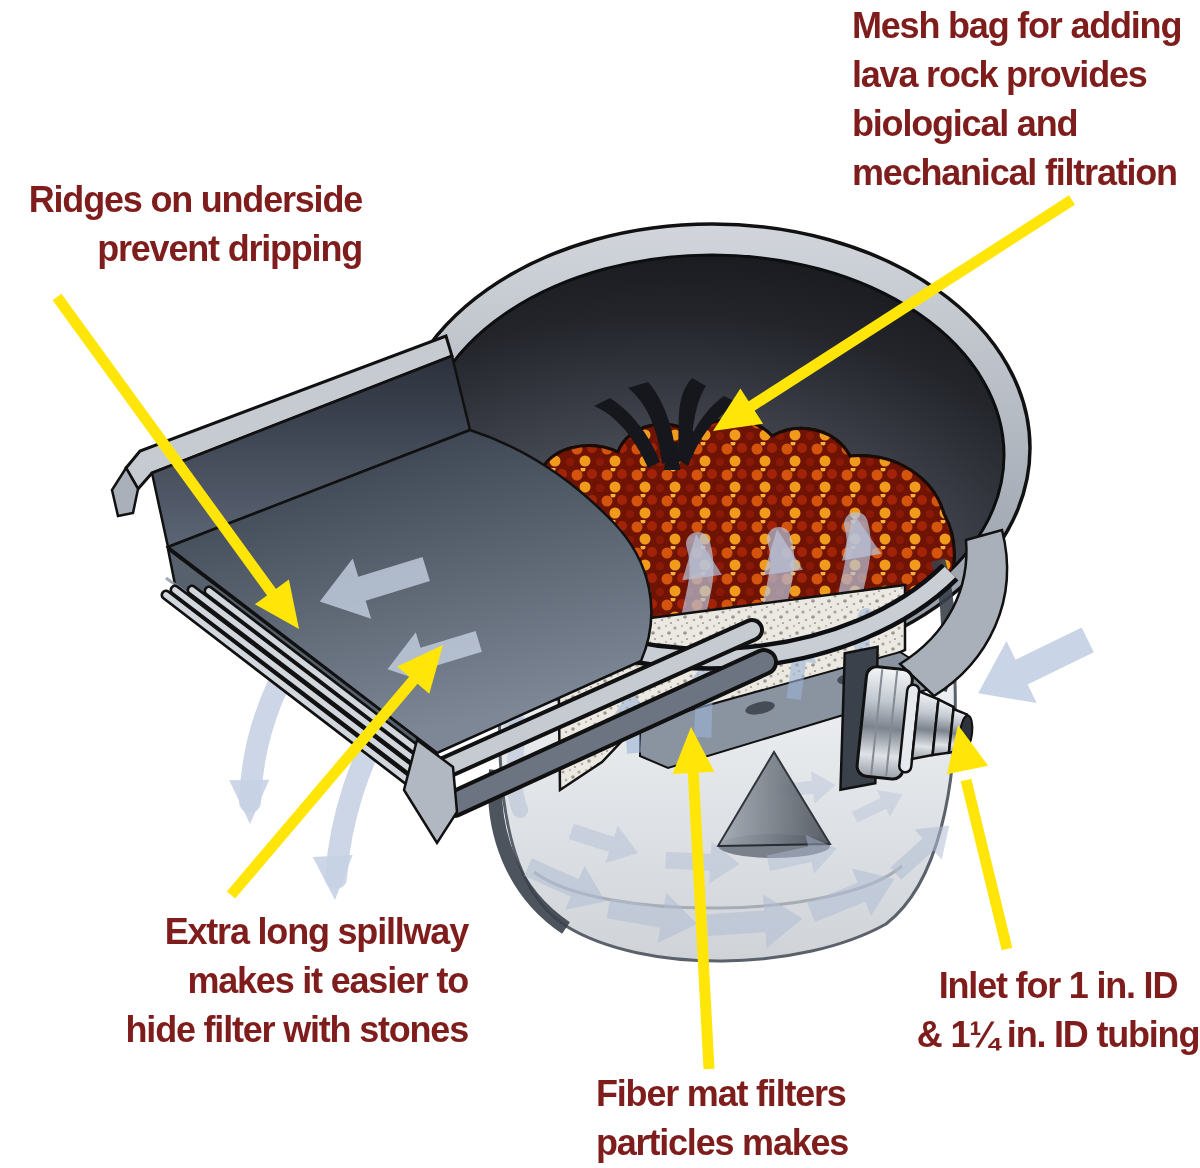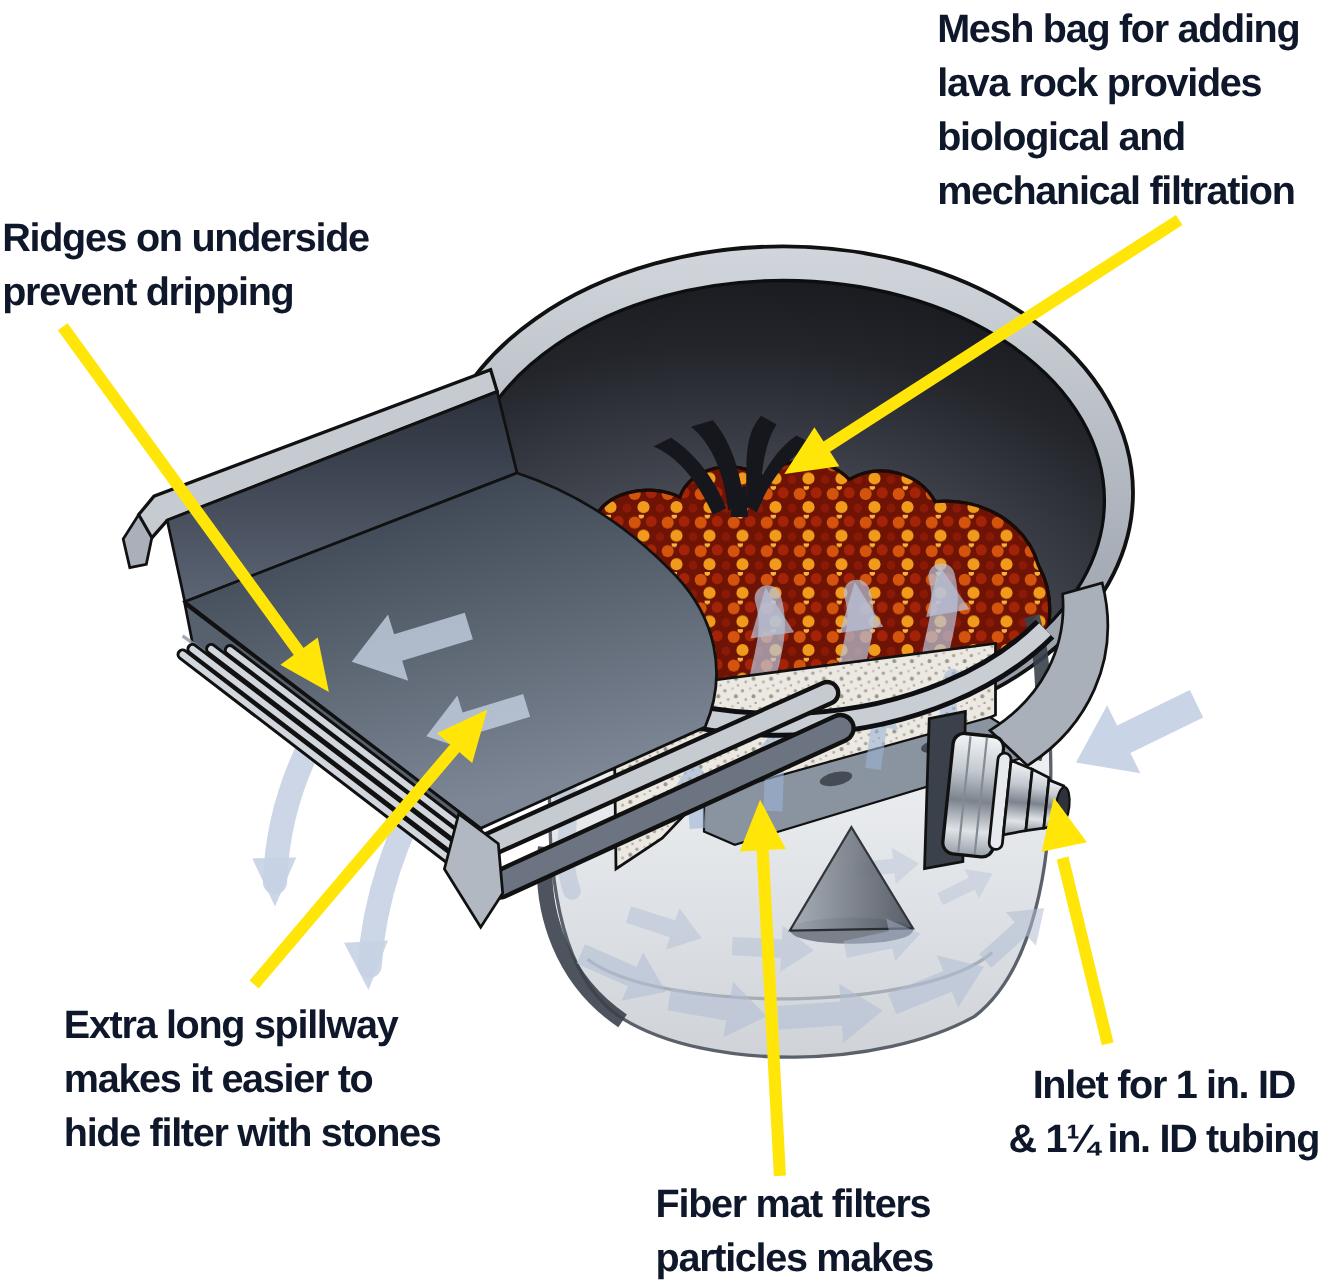--- a/index.html
+++ b/index.html
@@ -4,25 +4,25 @@
 <style>
   html,body{margin:0;padding:0;background:#fff;}
   #stage{
     position:relative;width:1200px;height:1168px;background:#ffffff;overflow:hidden;
     font-family:"Liberation Sans",sans-serif;
   }
   #stage svg{position:absolute;left:0;top:0;}
   .label{
     position:absolute;
     font-weight:bold;font-size:36px;line-height:1.36;letter-spacing:-1.2px;
-    color:#0f172a;white-space:pre-line;
+    color:#7f1d1d;white-space:pre-line;
   }
   .lbl-mesh  {left:852px;top:2px;width:345px;}
-  .lbl-ridges{left:2px;  top:192px;width:360px;}
-  .lbl-spill {left:58px; top:908px;width:400px;}
+  .lbl-ridges{left:2px;  top:176px;width:360px;text-align:right;}
+  .lbl-spill {left:68px; top:908px;width:400px;text-align:right;}
   .lbl-inlet {left:916px;top:962px;width:284px;text-align:center;}
   .lbl-fiber {left:596px;top:1070px;width:340px;}
 </style>
 </head>
 <body>
 
 <div id="stage">
 
 <svg width="1200" height="1168" viewBox="0 0 1200 1168">
   <defs>

